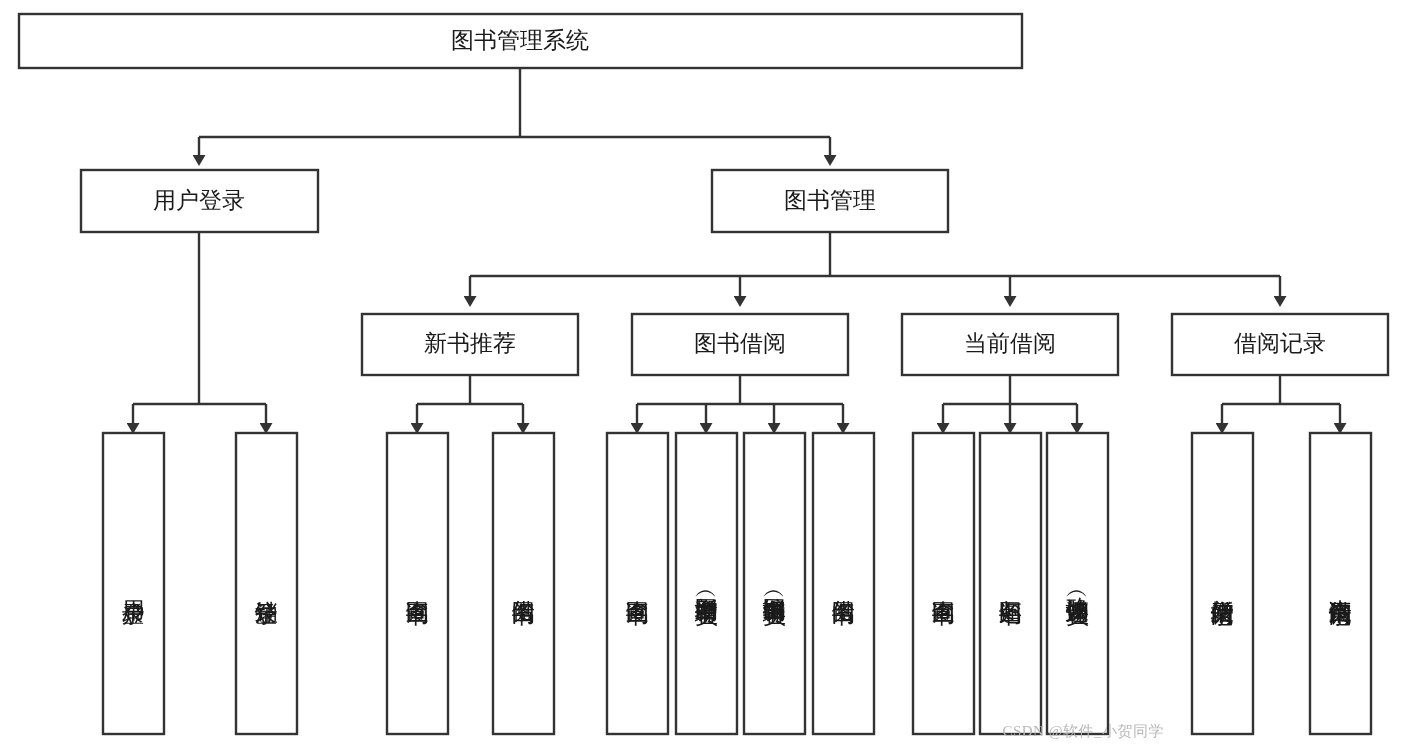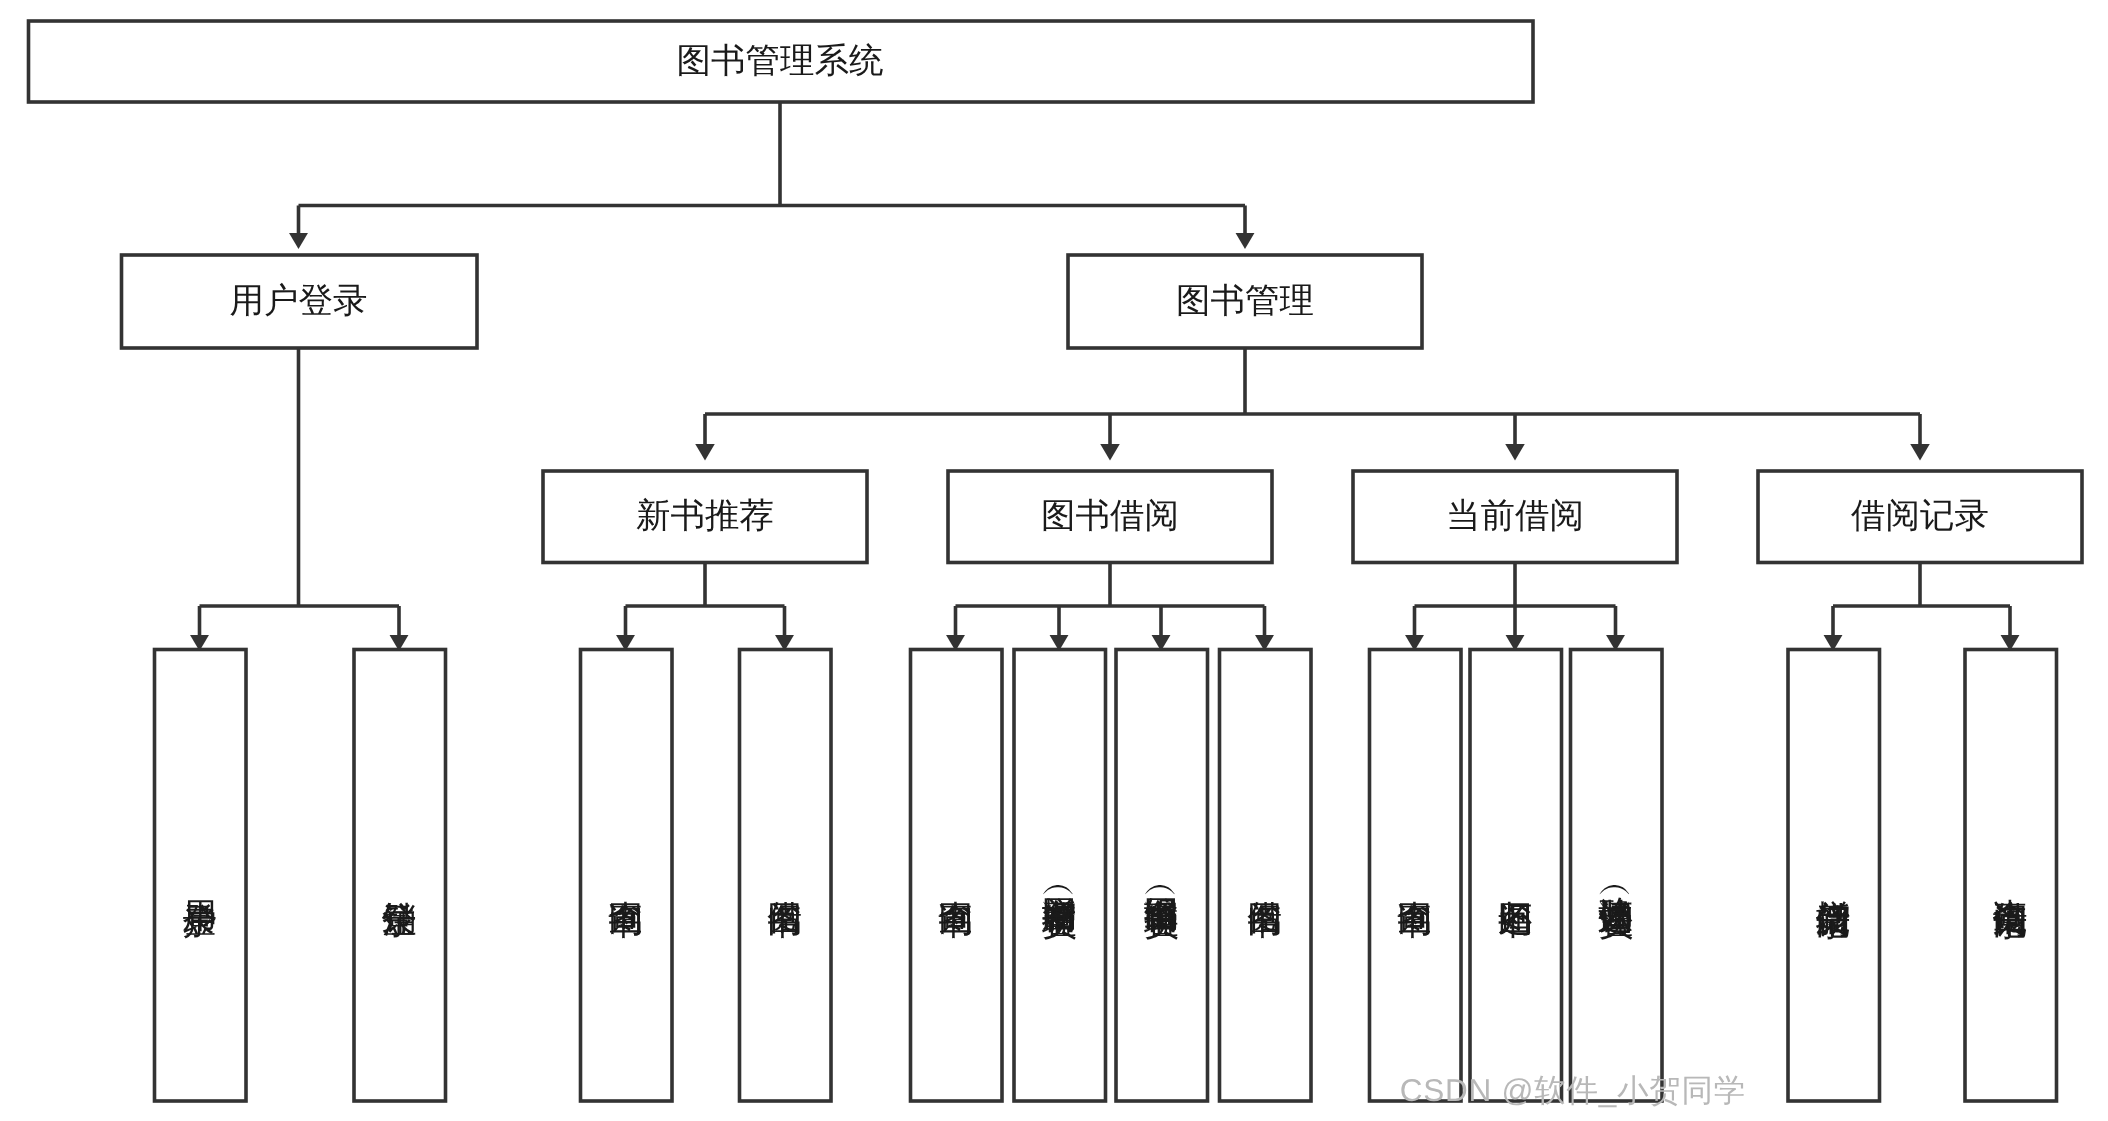--- a/index.html
+++ b/index.html
@@ -59,22 +59,22 @@
     color: #1a1a1a;
     letter-spacing: 1px;
     white-space: nowrap;
     text-align: center;
     pointer-events: none;
   }
   .watermark {
     position: absolute;
     right: 8px;
     bottom: 6px;
-    font-family: Liberation Sans, sans-serif;
-    font-size: 21px;
+    font-family: Liberation Serif, serif;
+    font-size: 15px;
     color: #b8b8b8;
     letter-spacing: 0.5px;
     white-space: nowrap;
   }
 </style>
 </head>
 <body>
 
 <div id="diagram-root">
 

